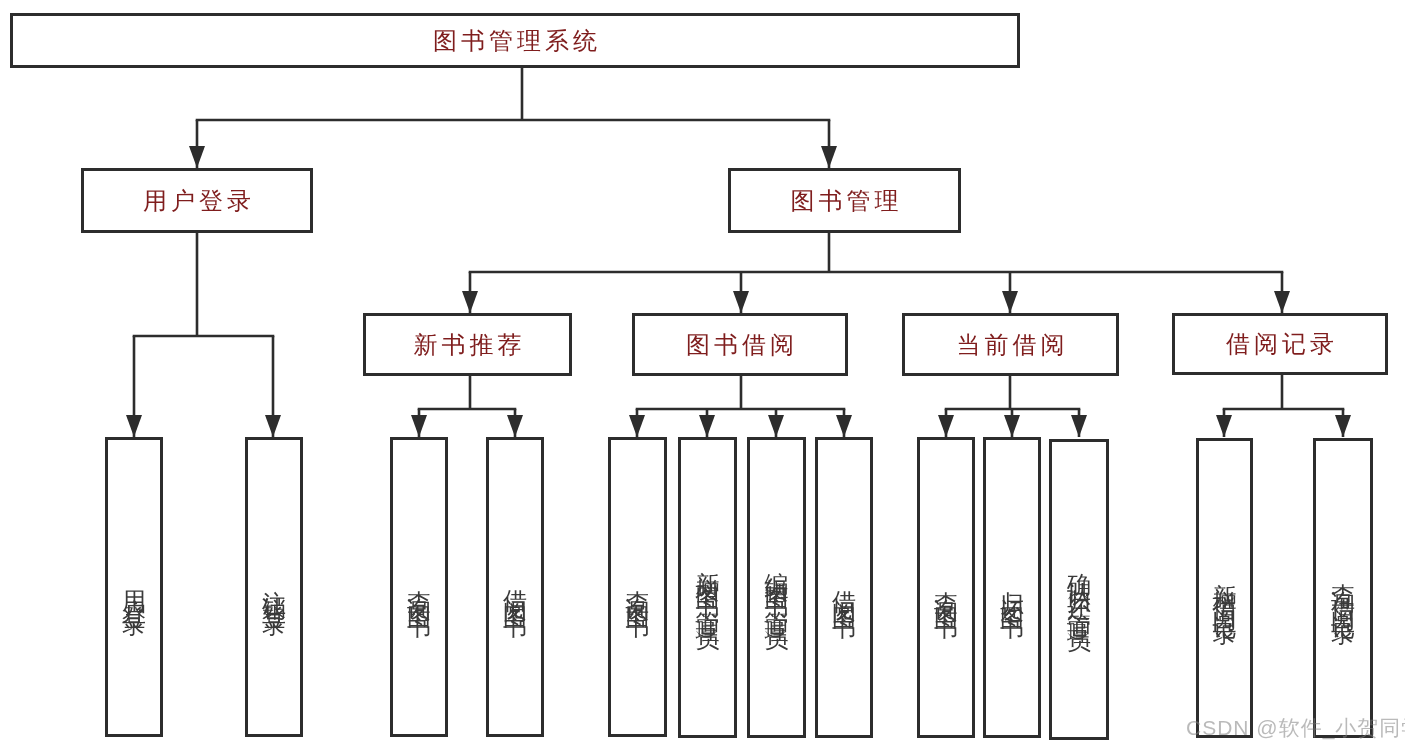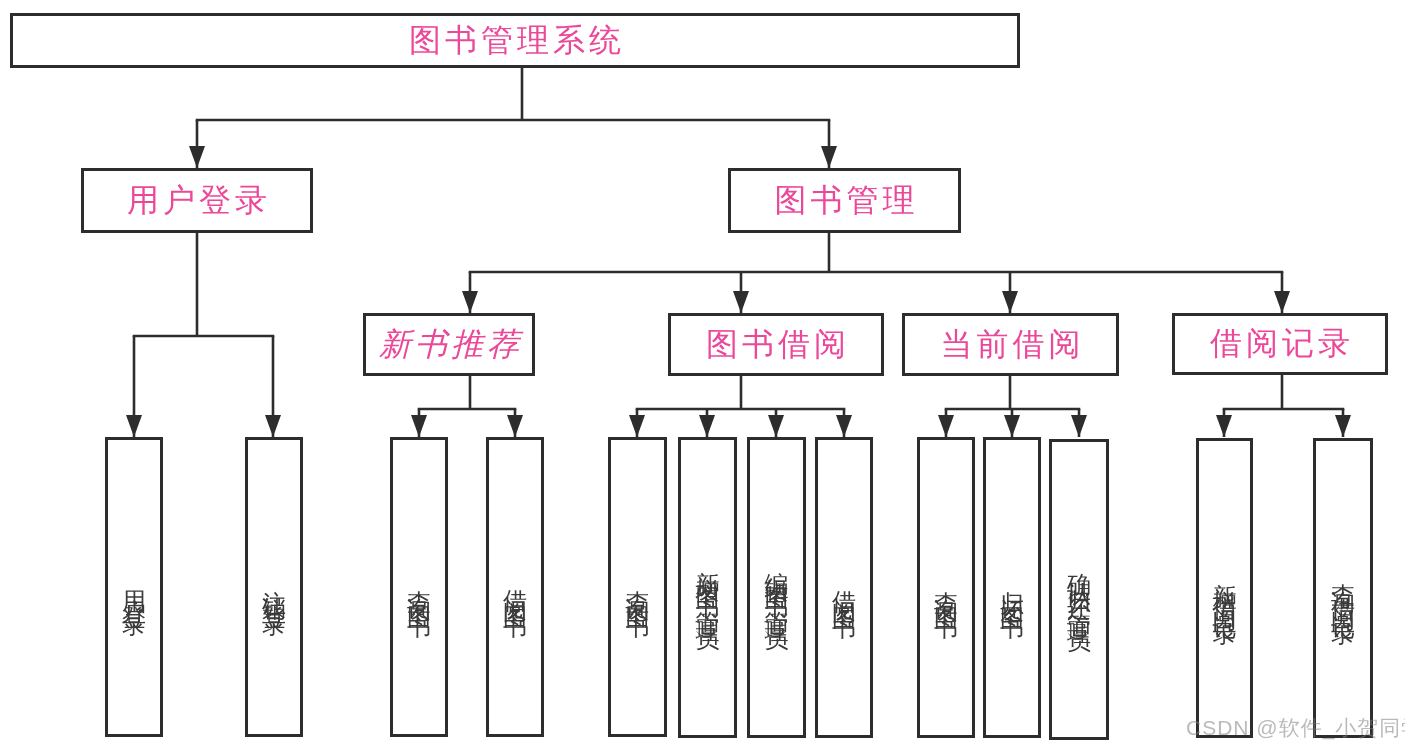--- a/index.html
+++ b/index.html
@@ -13,21 +13,21 @@
   }
   #wires{position:absolute;left:0;top:0;z-index:1;}
   .hbox{
     position:absolute;z-index:2;
     background:#ffffff;
     border:3px solid #2d2d2d;
     display:flex;align-items:center;justify-content:center;
     box-sizing:border-box;
   }
   .hlabel{
-    font-size:32px;letter-spacing:4px;color:#ec4899;
+    font-size:24px;letter-spacing:4px;color:#7f1d1d;
     white-space:nowrap;text-indent:4px;
   }
   .vbox{
     position:absolute;z-index:2;
     background:#ffffff;
     border:3px solid #2d2d2d;
     display:flex;align-items:center;justify-content:center;
     box-sizing:border-box;
   }
   .vlabel{
@@ -95,24 +95,24 @@
     <span class="hlabel">图书管理系统</span>
   </div>
 
   <div class="hbox" style="left:81px;top:168px;width:232px;height:65px;">
     <span class="hlabel">用户登录</span>
   </div>
   <div class="hbox" style="left:712px;top:168px;width:233px;height:65px;margin-left:16px;">
     <span class="hlabel">图书管理</span>
   </div>
 
-  <div class="hbox" style="left:363px;top:313px;width:172px;height:63px;font-style:italic;">
+  <div class="hbox" style="left:363px;top:313px;width:209px;height:63px;">
     <span class="hlabel">新书推荐</span>
   </div>
-  <div class="hbox" style="left:632px;top:313px;width:216px;height:63px;margin-left:36px;">
+  <div class="hbox" style="left:632px;top:313px;width:216px;height:63px;">
     <span class="hlabel">图书借阅</span>
   </div>
   <div class="hbox" style="left:902px;top:313px;width:217px;height:63px;">
     <span class="hlabel">当前借阅</span>
   </div>
   <div class="hbox" style="left:1172px;top:313px;width:216px;height:62px;">
     <span class="hlabel">借阅记录</span>
   </div>
 
   <div class="vbox" style="left:105px;top:437px;width:58px;height:300px;">

